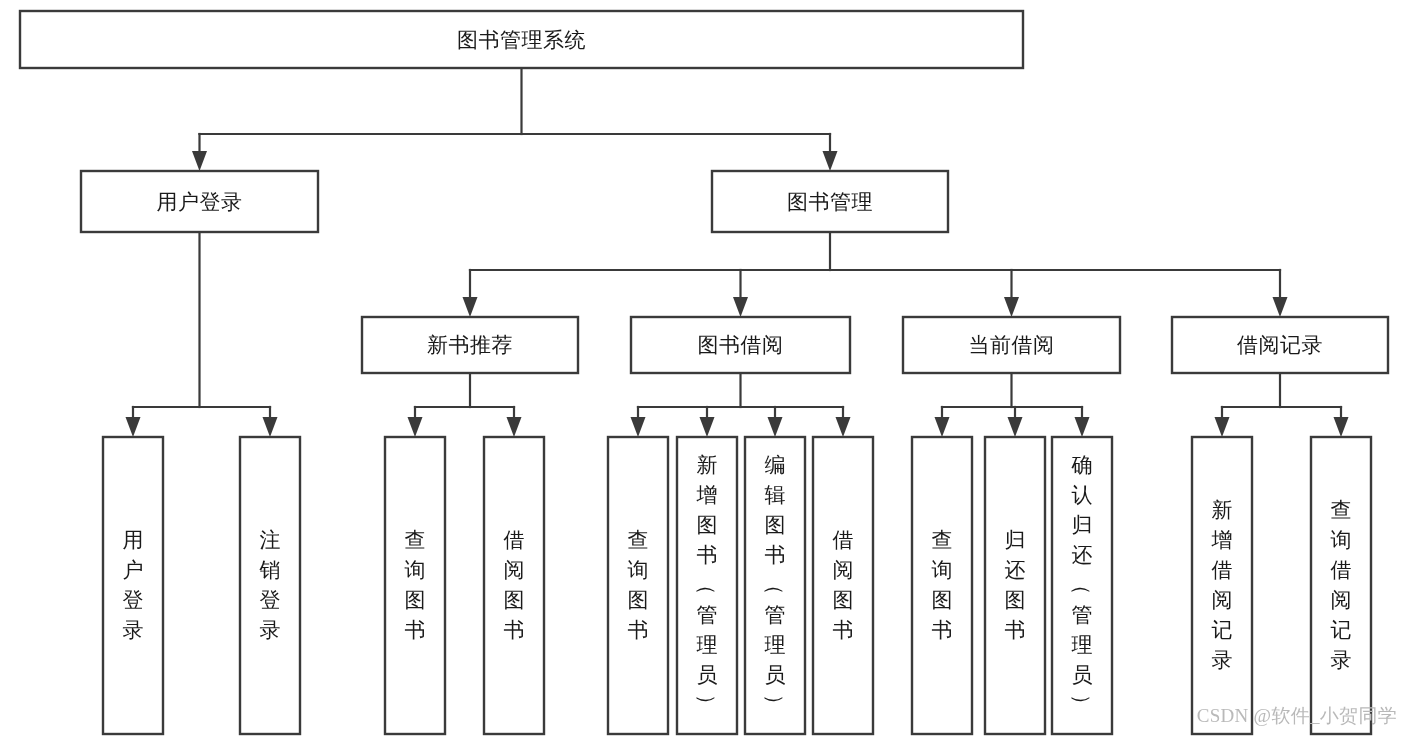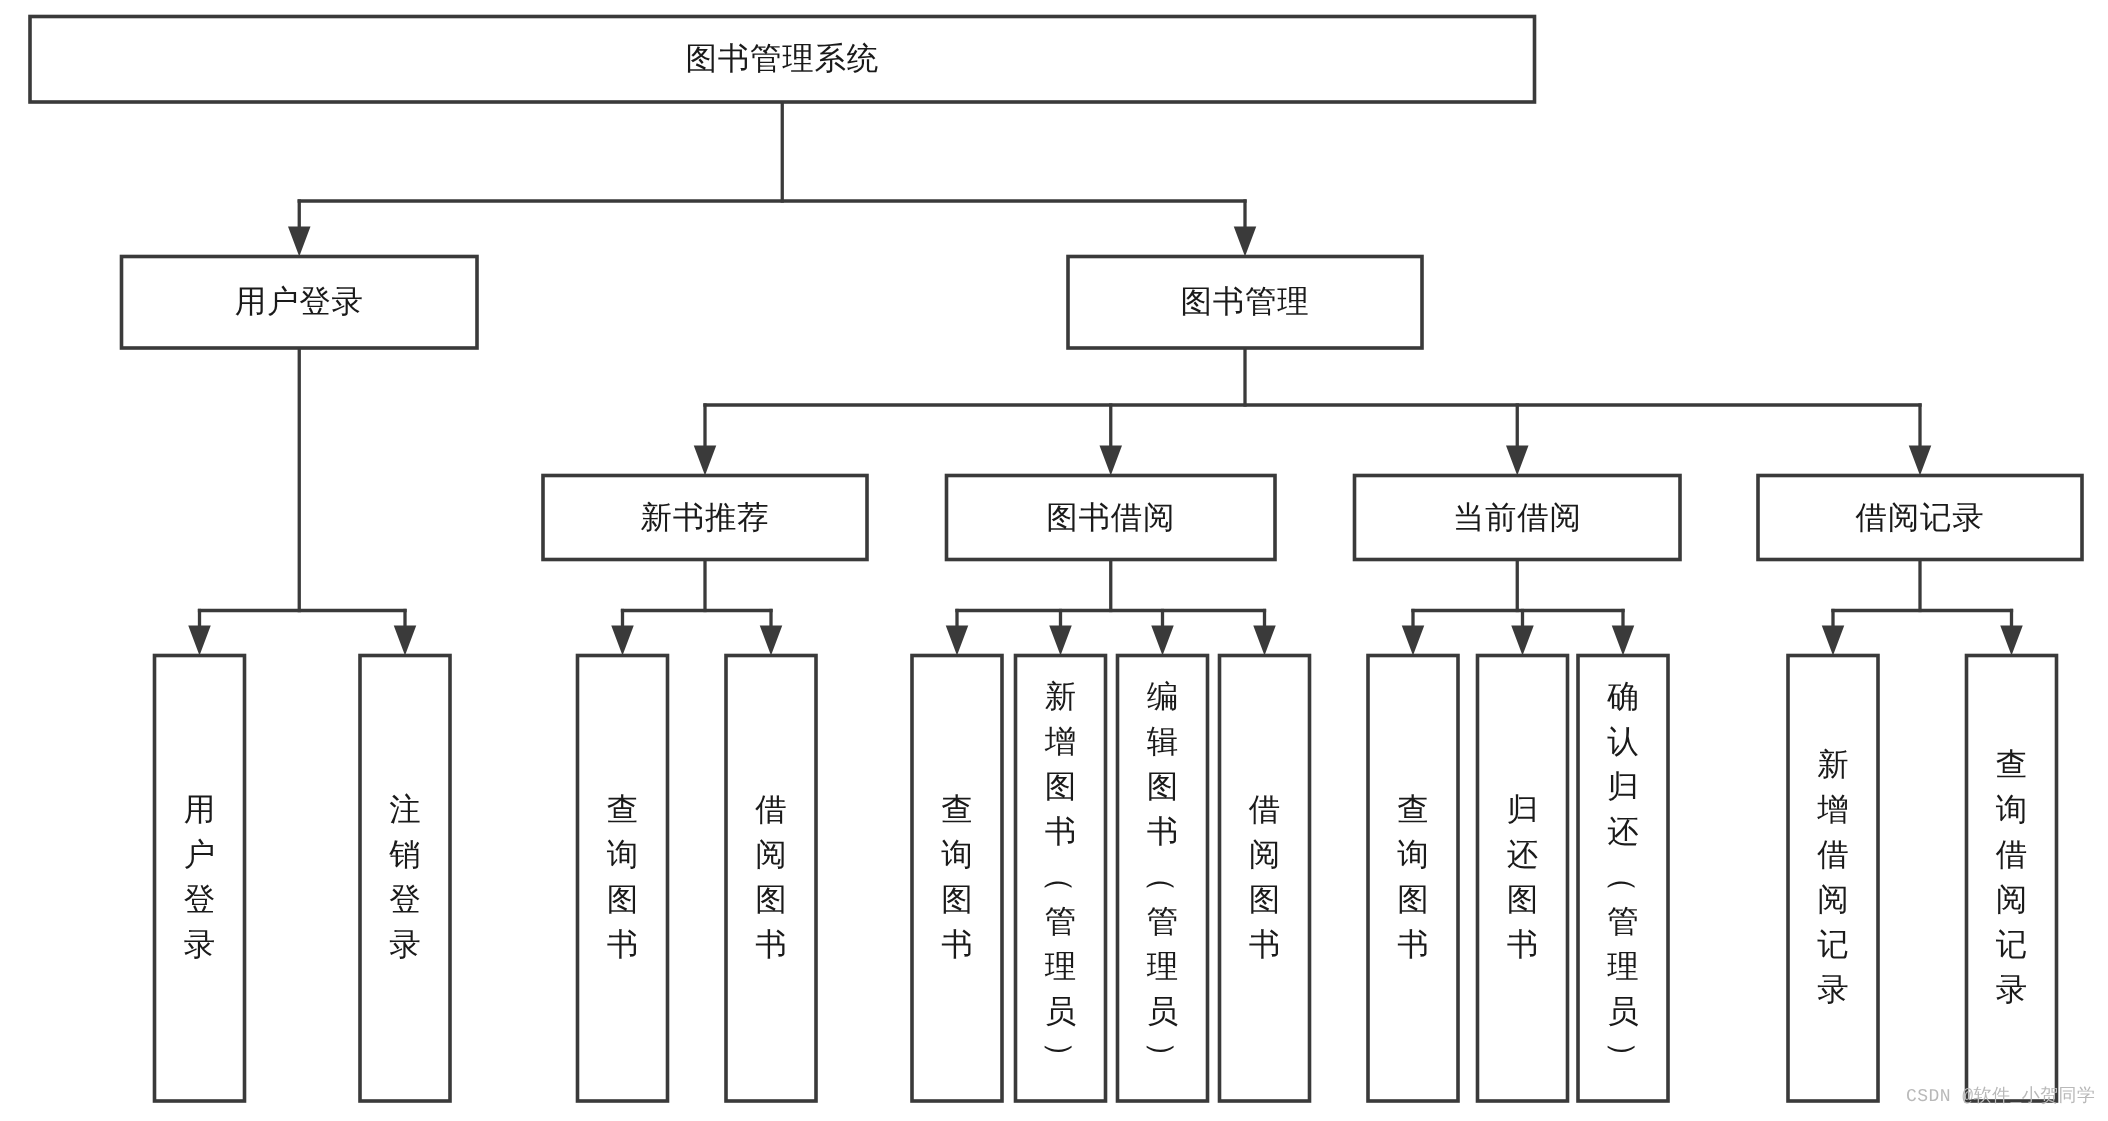--- a/index.html
+++ b/index.html
@@ -51,23 +51,23 @@
   }
   .node-label-v {
     font-family: "DejaVu Sans", "Liberation Sans", sans-serif;
     font-size: 21px;
     fill: #1a1a1a;
     text-anchor: middle;
   }
   .watermark {
     position: absolute;
     right: 8px;
-    bottom: 8px;
-    font-family: Liberation Mono, monospace;
-    font-size: 12px;
+    bottom: 18px;
+    font-family: Liberation Serif, serif;
+    font-size: 19px;
     color: #b9b9b9;
     white-space: nowrap;
     pointer-events: none;
     letter-spacing: 0.3px;
   }
 </style>
 </head>
 <body>
 
 <div id="diagram-root">

